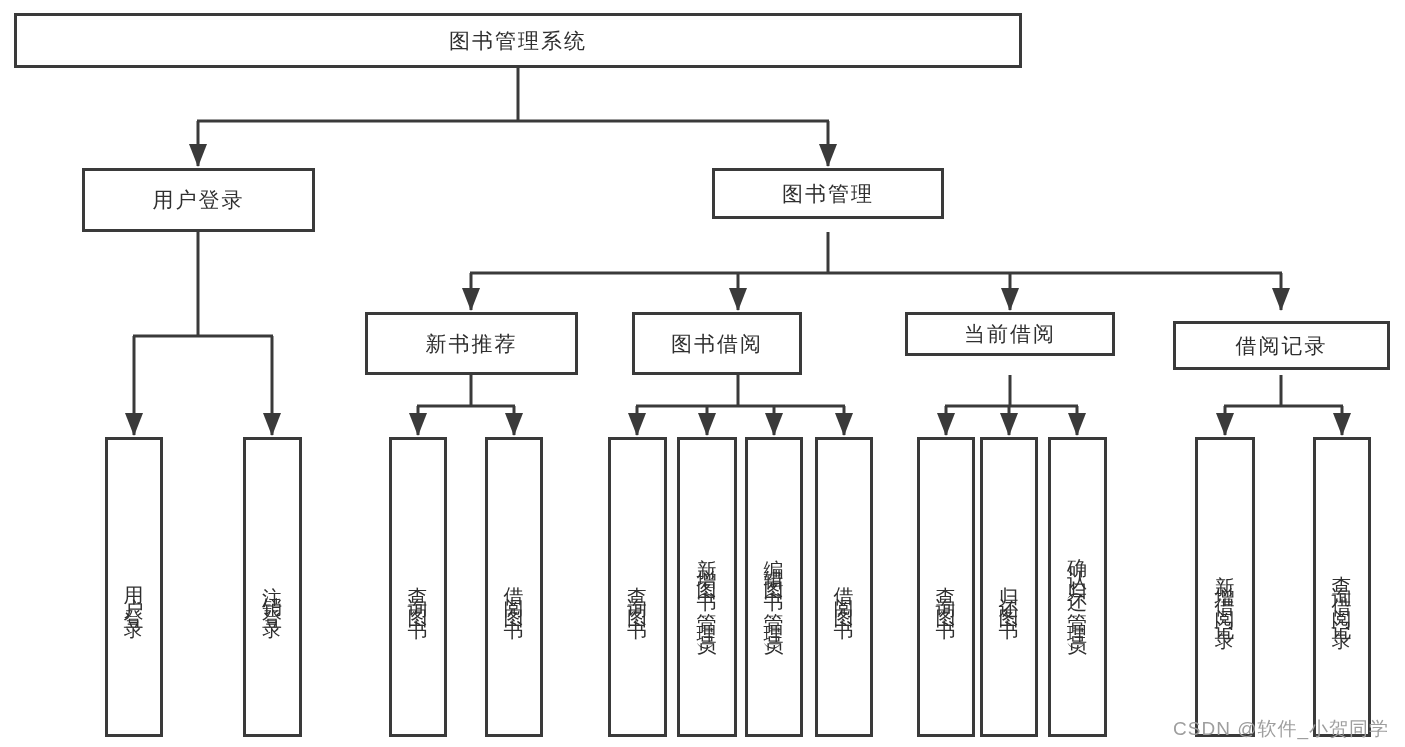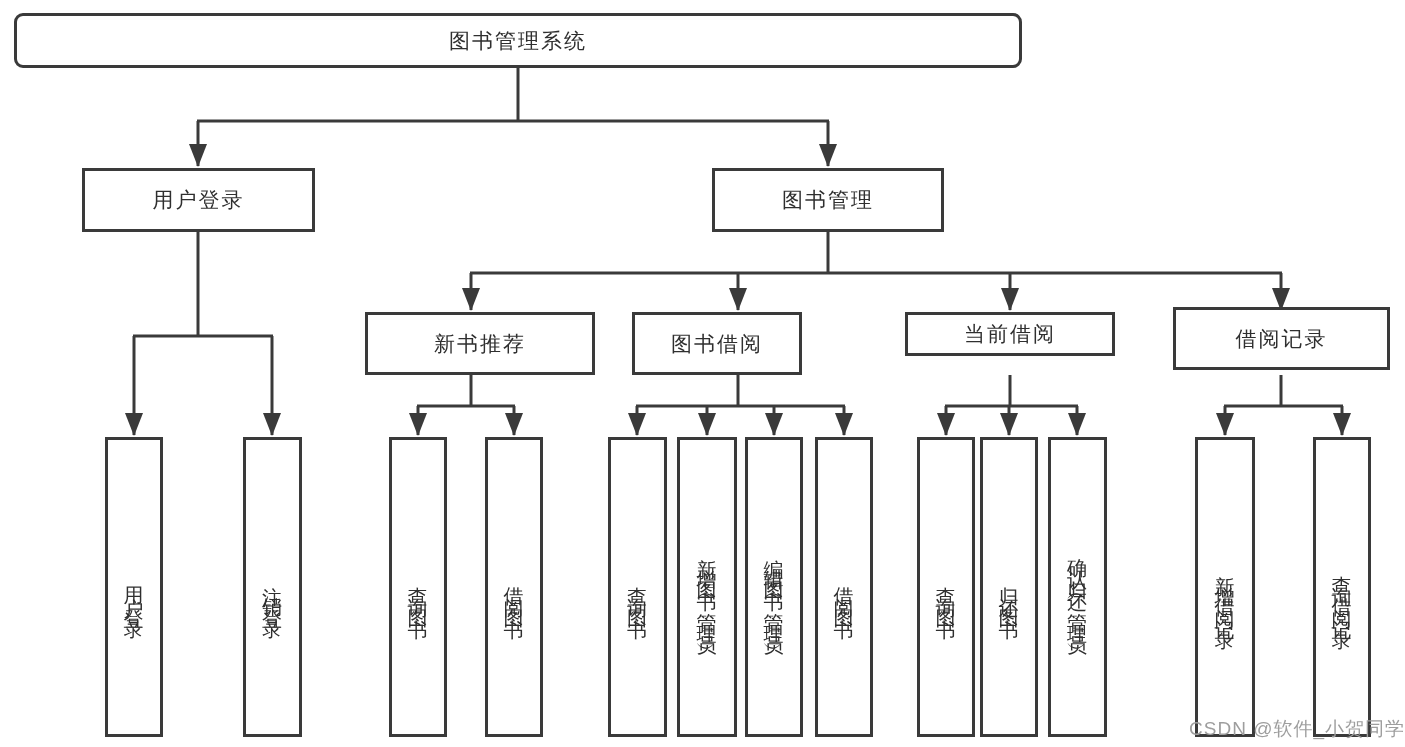--- a/index.html
+++ b/index.html
@@ -38,21 +38,21 @@
     writing-mode:vertical-rl;
     font-size:20px;
     letter-spacing:11px;
     line-height:1;
     margin-bottom:-11px; 
     white-space:nowrap;
   }
   .watermark{
     position:absolute;
     top:716px;
-    right:0;
+    right:16px;
     font-size:19px;
     color:var(--watermark_color);
     letter-spacing:1px;
     white-space:nowrap;
   }
 </style>
 </head>
 <body>
 
 <div class="canvas">
@@ -98,41 +98,41 @@
     <line x1="946" y1="406" x2="946" y2="435" marker-end="url(#arr)"></line>
     <line x1="1009" y1="406" x2="1009" y2="435" marker-end="url(#arr)"></line>
     <line x1="1077" y1="406" x2="1077" y2="435" marker-end="url(#arr)"></line>
 
     <line x1="1281" y1="375" x2="1281" y2="406"></line>
     <line x1="1224" y1="406" x2="1343" y2="406"></line>
     <line x1="1225" y1="406" x2="1225" y2="435" marker-end="url(#arr)"></line>
     <line x1="1342" y1="406" x2="1342" y2="435" marker-end="url(#arr)"></line>
   </svg>
 
-  <div class="box h" style="left:14px;top:13px;width:1008px;height:55px;border-radius:9px;">
+  <div class="box h" style="left:14px;top:13px;width:1008px;height:55px;">
     <span>图书管理系统</span>
   </div>
 
   <div class="box h" style="left:82px;top:168px;width:233px;height:64px;">
     <span>用户登录</span>
   </div>
-  <div class="box h" style="left:712px;top:168px;width:232px;height:64px;">
+  <div class="box h" style="left:712px;top:168px;width:232px;height:51px;">
     <span>图书管理</span>
   </div>
 
-  <div class="box h" style="left:365px;top:312px;width:230px;height:63px;text-align:center;">
+  <div class="box h" style="left:365px;top:312px;width:213px;height:63px;text-align:center;">
     <span>新书推荐</span>
   </div>
   <div class="box h" style="left:632px;top:312px;width:170px;height:63px;">
     <span>图书借阅</span>
   </div>
   <div class="box h" style="left:905px;top:312px;width:210px;height:44px;">
     <span>当前借阅</span>
   </div>
-  <div class="box h" style="left:1173px;top:307px;width:217px;height:63px;">
+  <div class="box h" style="left:1173px;top:321px;width:217px;height:49px;">
     <span>借阅记录</span>
   </div>
 
   <div class="box v" style="left:105px;top:437px;width:58px;height:300px;">
     <span>用户登录</span>
   </div>
   <div class="box v" style="left:243px;top:437px;width:59px;height:300px;">
     <span>注销登录</span>
   </div>
 

